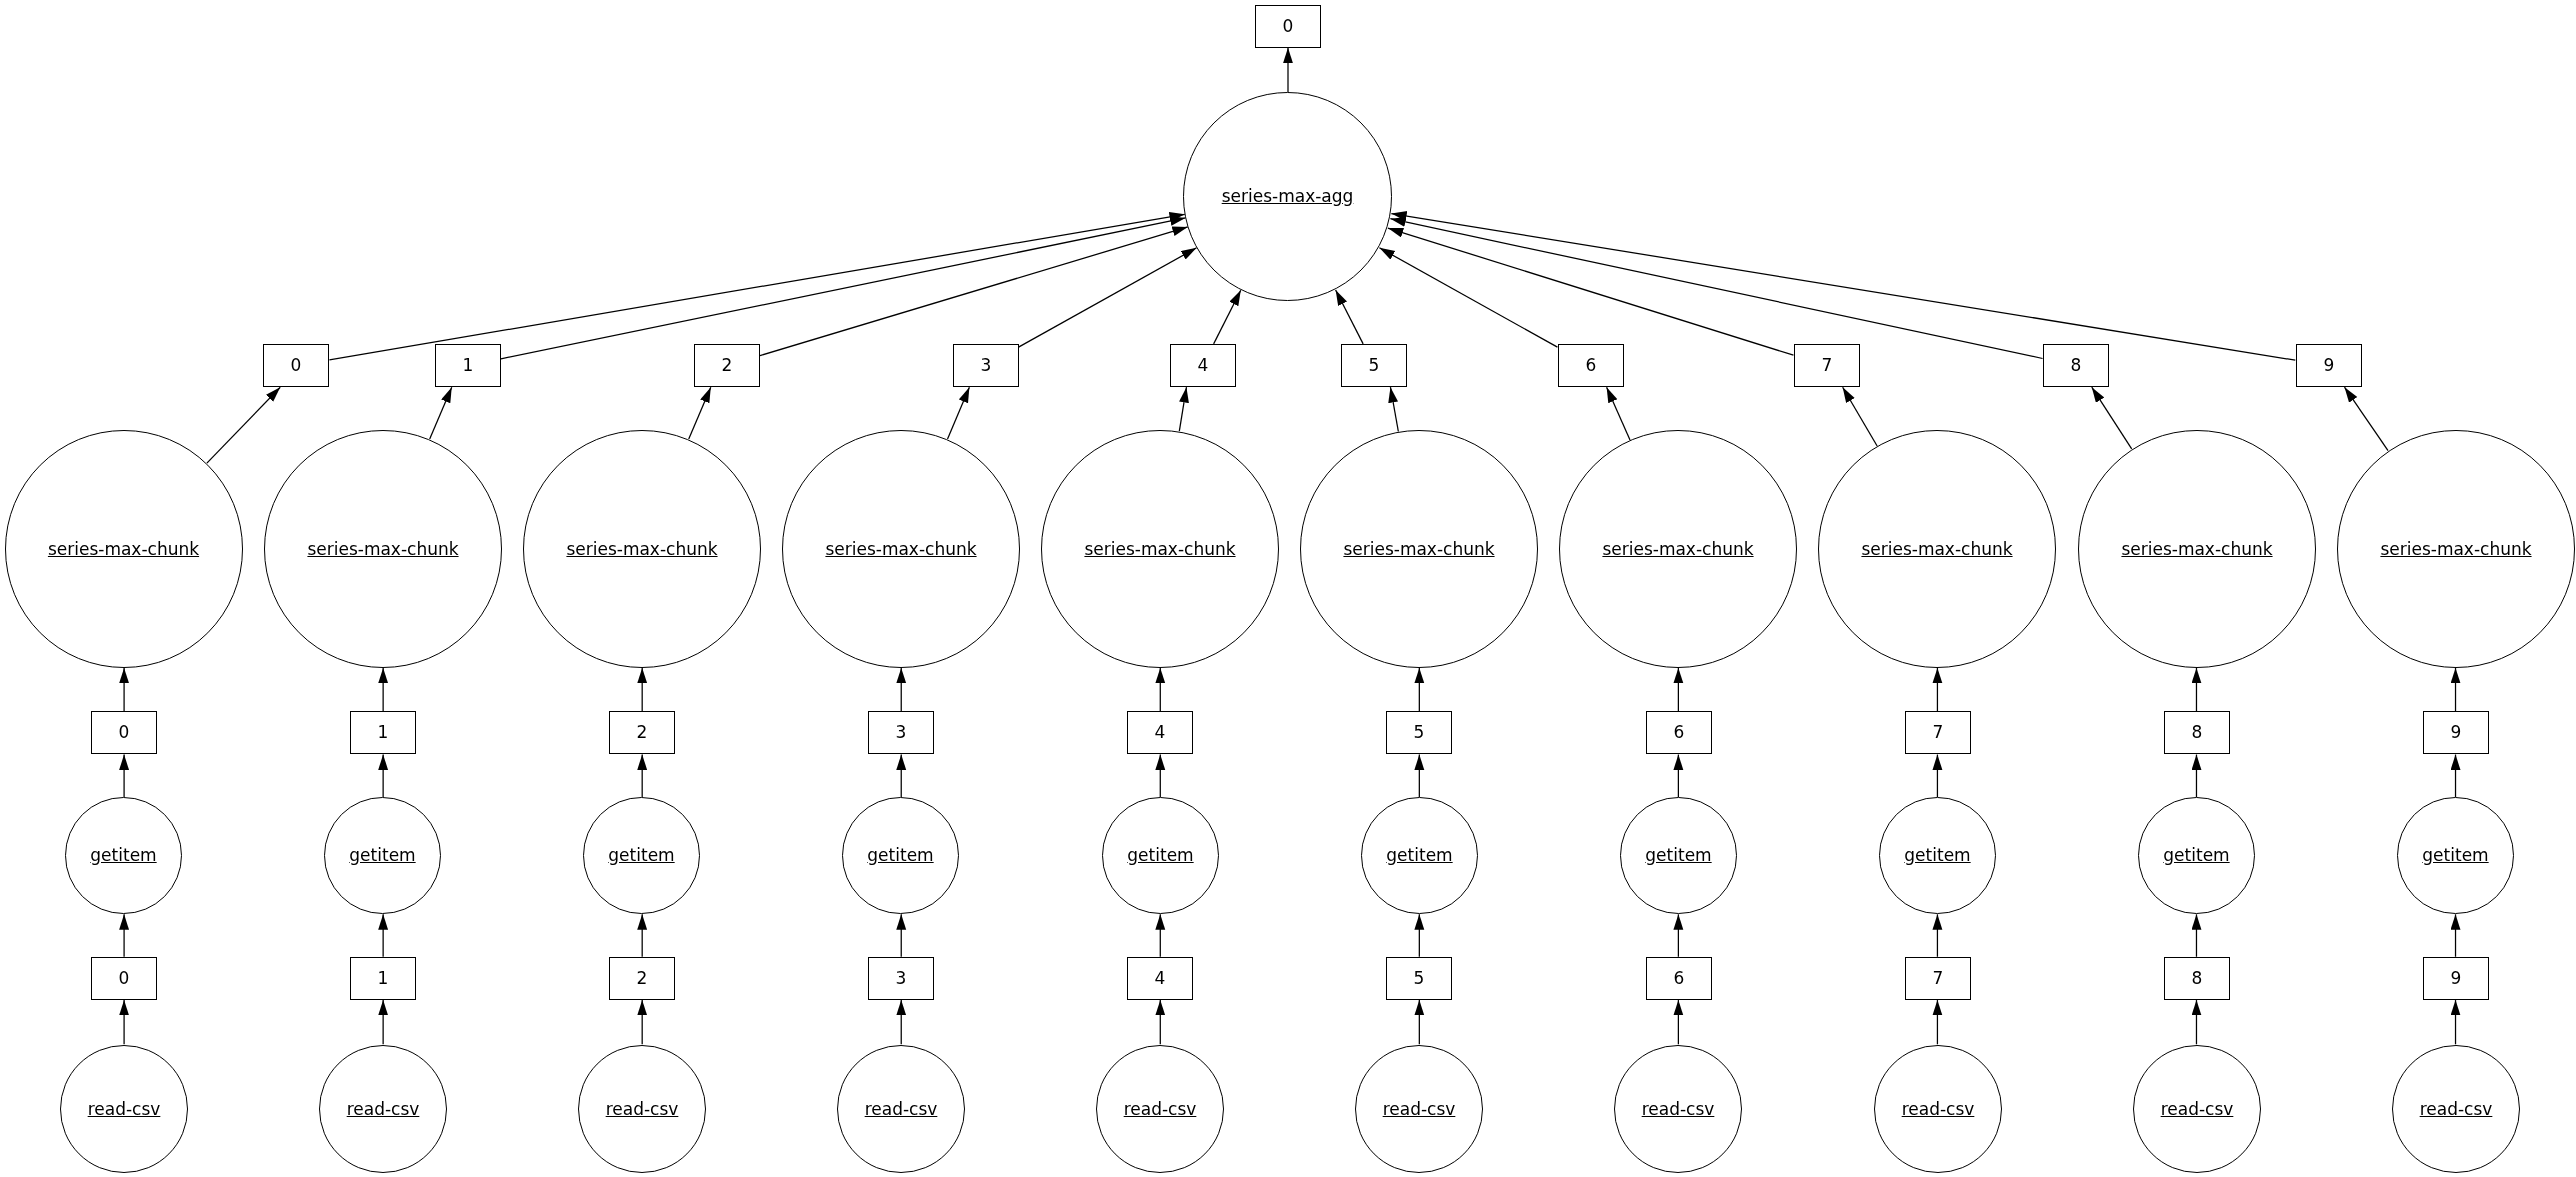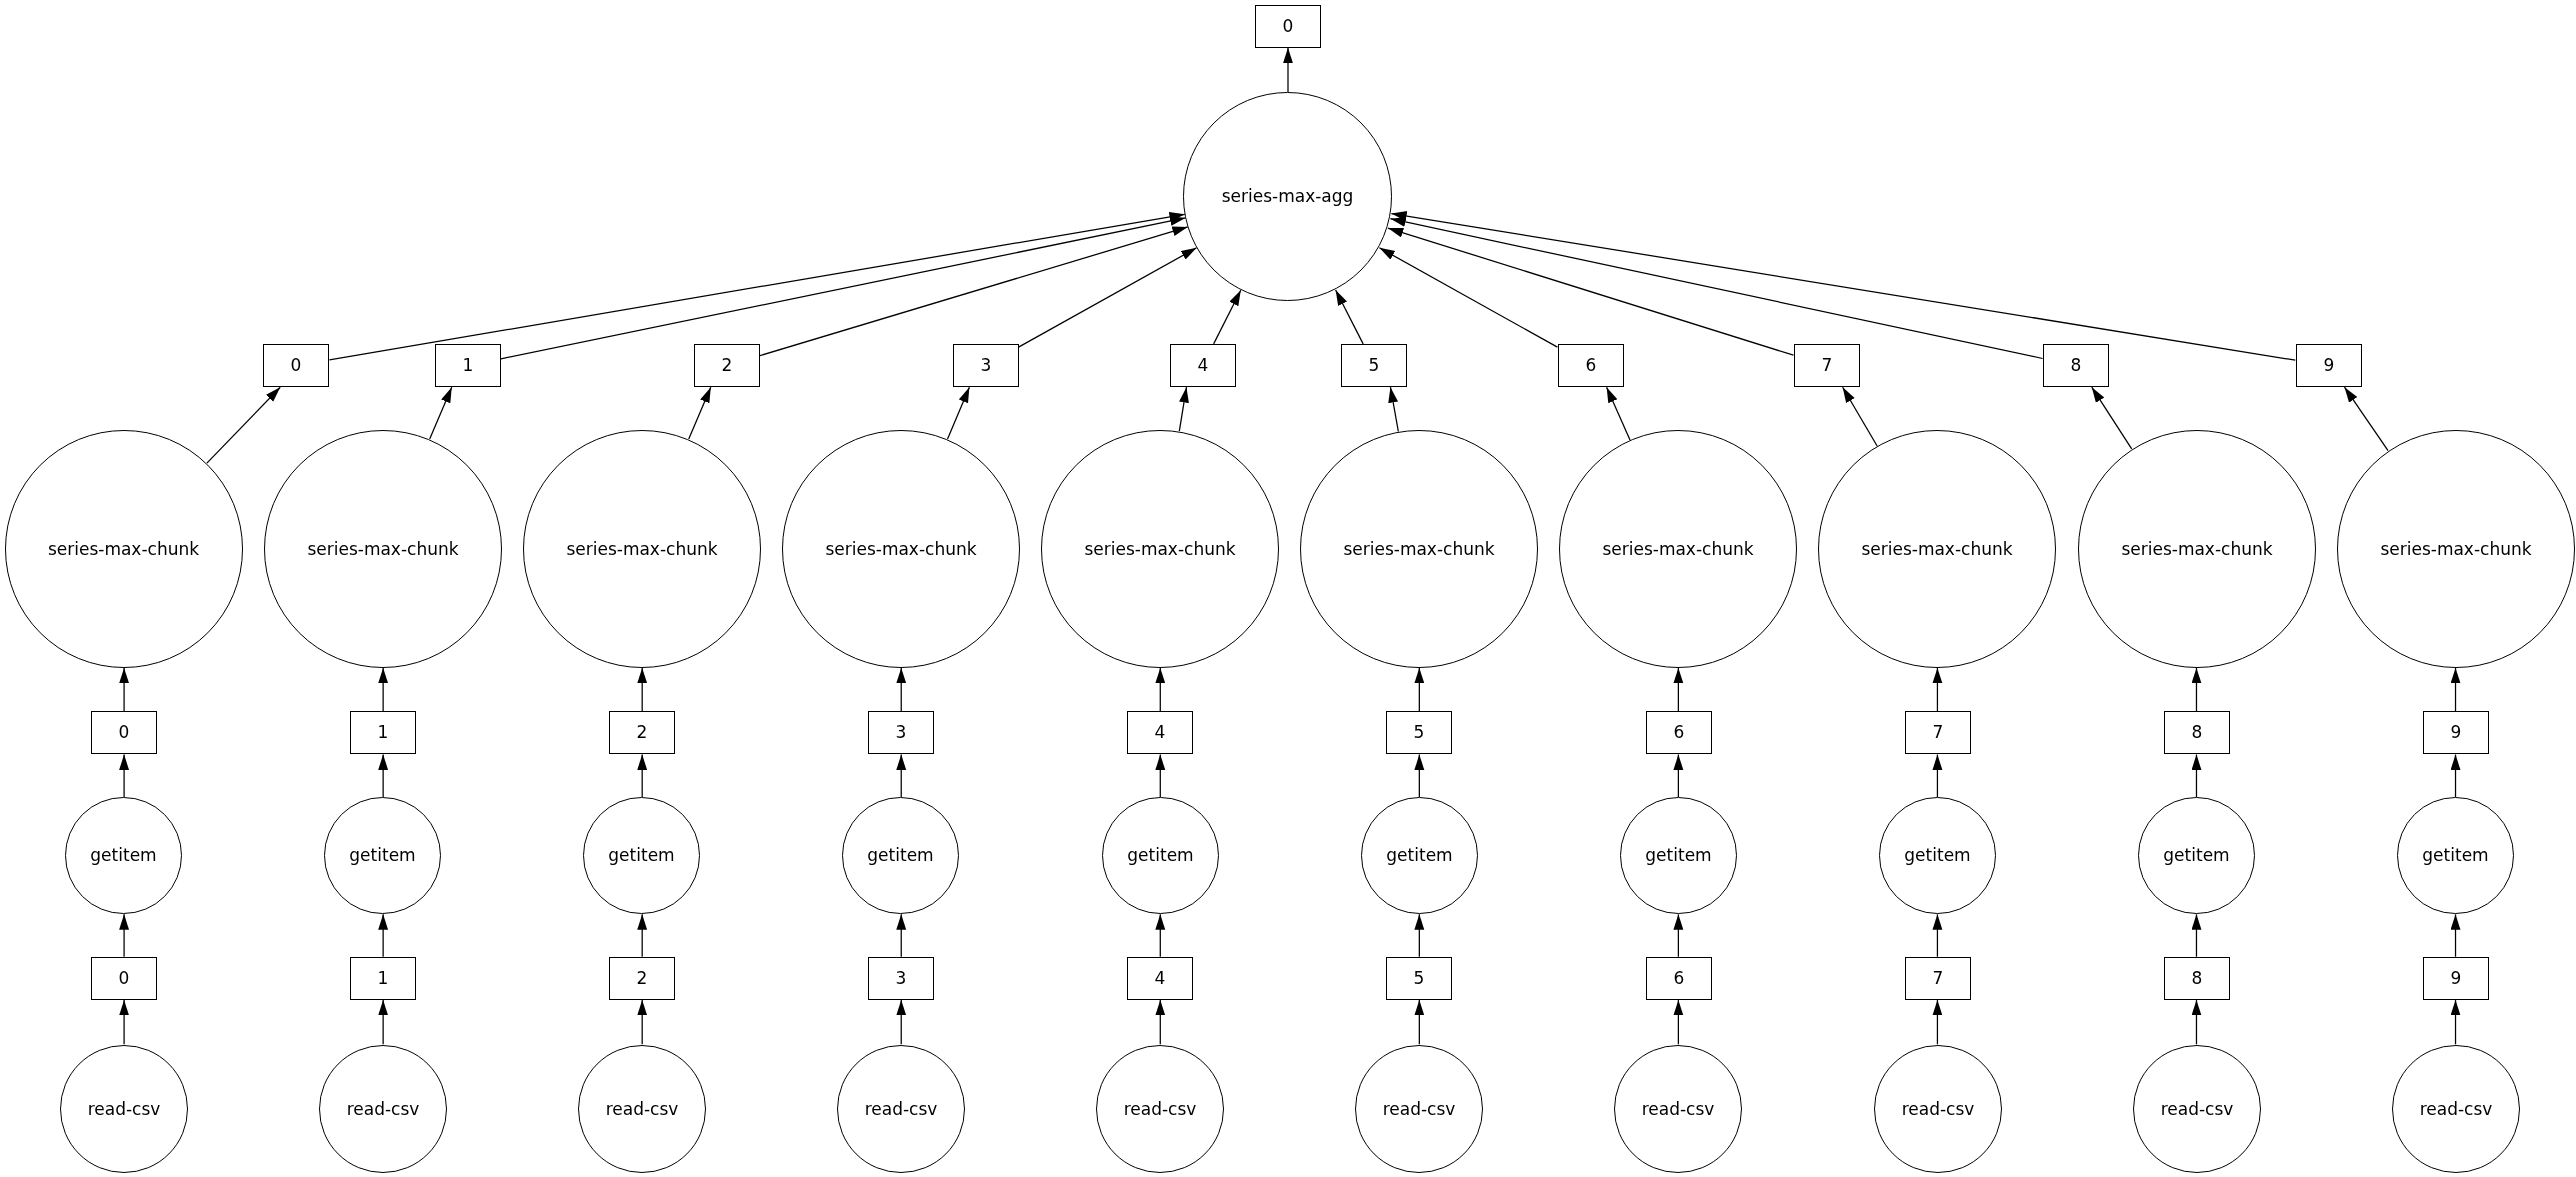--- a/index.html
+++ b/index.html
@@ -20,21 +20,21 @@
     justify-content: center;
     background: #ffffff;
     color: #000000;
     font-size: 17px;
     line-height: 1;
     white-space: nowrap;
     box-sizing: border-box;
     text-align: center;
   }
   .box    { border: 1.8px solid #000000; }
-  .circle { border: 1.3px solid #000000; border-radius: 50%; }
+  .circle { border: 1.3px solid #000000; border-radius: 50%; text-decoration: underline; }
 </style>
 </head>
 <body>
 
 <div id="canvas">
   <svg id="edge-layer" width="2576" height="1177" viewBox="0 0 2853 1304">
     <defs>
       <marker id="arrowhead" markerUnits="userSpaceOnUse" markerWidth="20" markerHeight="13" refX="17" refY="5.5" orient="auto">
         <path d="M0,0 L17,5.5 L0,11 Z" fill="#000000"></path>
       </marker>

